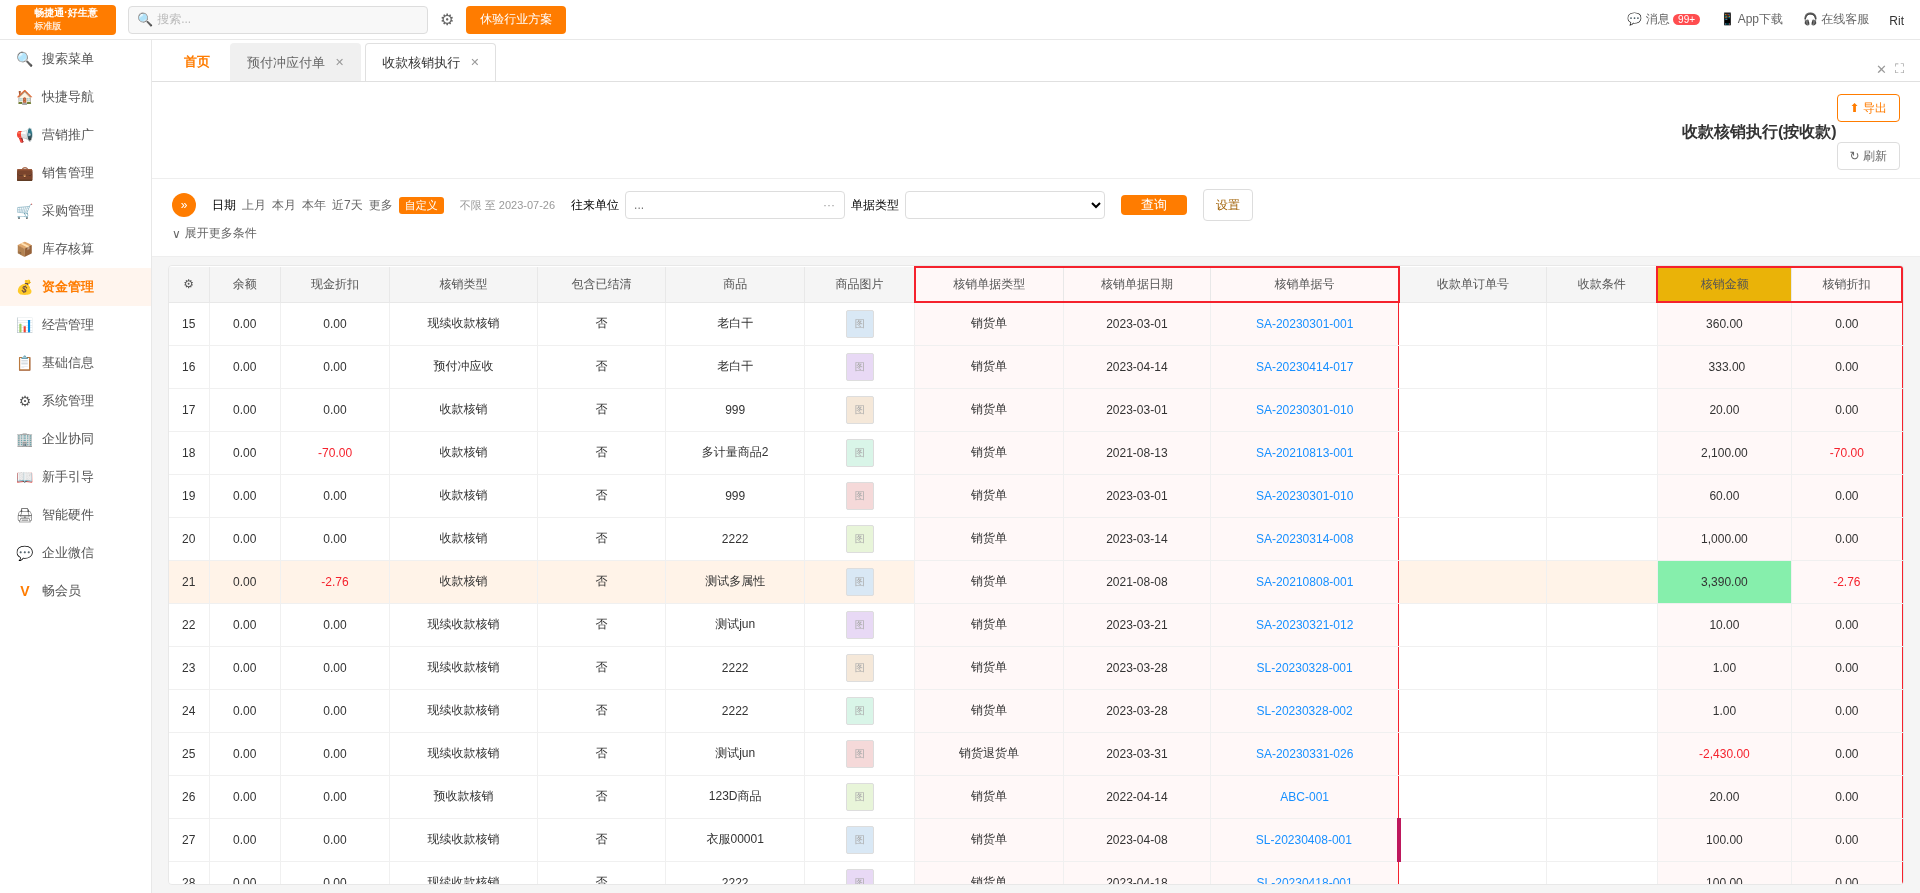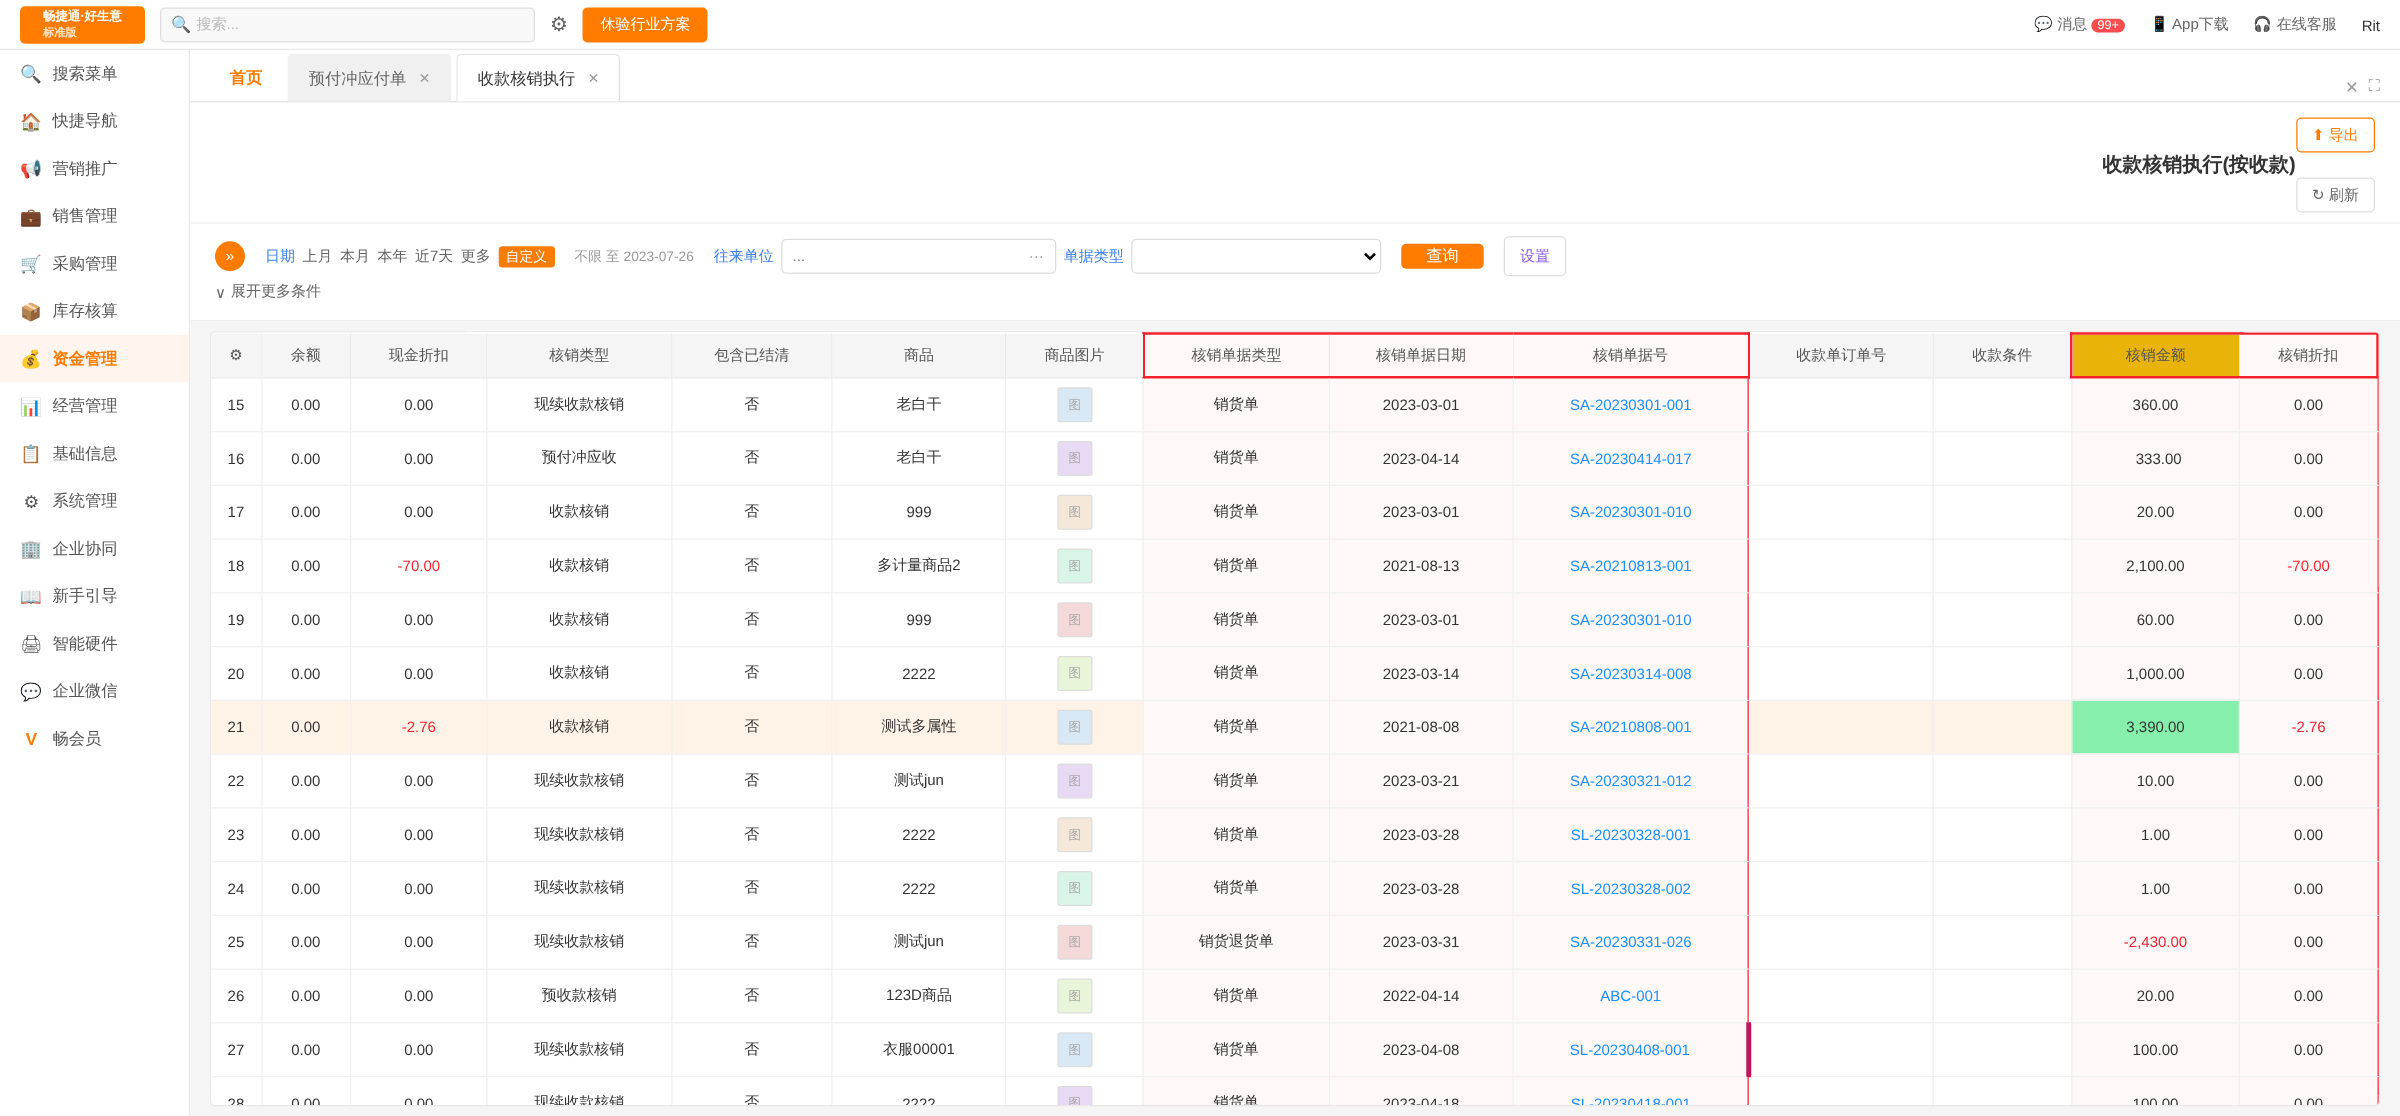--- a/index.html
+++ b/index.html
@@ -40,28 +40,28 @@
     .page-header { background: #fff; padding: 12px 20px 8px; border-bottom: 1px solid #eee; display: flex; align-items: center; justify-content: flex-end; }
     .page-title { font-size: 16px; font-weight: bold; color: #333; }
     .page-header-actions { display: flex; gap: 20px; flex-direction: column; }
     .btn-export { height: 28px; padding: 0 12px; border: 1px solid #ff7c00; color: #ff7c00; background: #fff; border-radius: 4px; cursor: pointer; font-size: 12px; }
     .btn-refresh { height: 28px; padding: 0 12px; border: 1px solid #ddd; color: #666; background: #fff; border-radius: 4px; cursor: pointer; font-size: 12px; }
 
     
     .filter-bar { background: #fff; padding: 10px 20px; border-bottom: 1px solid #eee; }
     .filter-row { display: flex; align-items: center; gap: 16px; flex-wrap: wrap; }
     .filter-item { display: flex; align-items: center; gap: 6px; font-size: 12px; color: #666; }
-    .filter-label { color: #3b82f6; }
+    .filter-label { color: #000000; }
     .filter-link { color: #666; cursor: pointer; }
     .filter-custom { background: #ff7c00; color: #fff; padding: 1px 6px; border-radius: 3px; font-size: 11px; cursor: pointer; }
     .filter-date-hint { color: #999; font-size: 11px; }
     .filter-input { height: 28px; border: 1px solid #ddd; border-radius: 4px; padding: 0 8px; font-size: 12px; width: 180px; }
     .filter-select { height: 28px; border: 1px solid #ddd; border-radius: 4px; padding: 0 8px; font-size: 12px; width: 160px; background: #fff; }
     .btn-query { height: 20px; padding: 0 20px; background: #ff7c00; color: #fff; border: none; border-radius: 4px; cursor: pointer; font-size: 13px; }
-    .btn-setting { height: 32px; padding: 0 12px; border: 1px solid #ddd; color: #8b5cf6; background: #fff; border-radius: 4px; cursor: pointer; font-size: 12px; }
+    .btn-setting { height: 32px; padding: 0 12px; border: 1px solid #ddd; color: #a16207; background: #fff; border-radius: 4px; cursor: pointer; font-size: 12px; }
     .expand-btn { display: flex; align-items: center; gap: 4px; color: #666; cursor: pointer; font-size: 12px; padding: 4px 0; }
 
     
     .table-area { flex: 1; overflow: auto; padding: 0; background: #fff; margin: 8px 16px; border-radius: 4px; border: 1px solid #e8e8e8; position: relative; }
 
     table { width: 100%; border-collapse: collapse; font-size: 12px; }
     thead tr { background: #f5f5f5; }
     th { padding: 8px 10px; text-align: center; font-weight: 500; color: #555; border-bottom: 1px solid #e8e8e8; border-right: 1px solid #e8e8e8; white-space: nowrap; position: sticky; top: 0; background: #f5f5f5; z-index: 10; }
     td { padding: 7px 10px; text-align: center; border-bottom: 1px solid #f0f0f0; border-right: 1px solid #f0f0f0; white-space: nowrap; color: #333; }
     tr.highlighted td { background: #fff3e8; }

